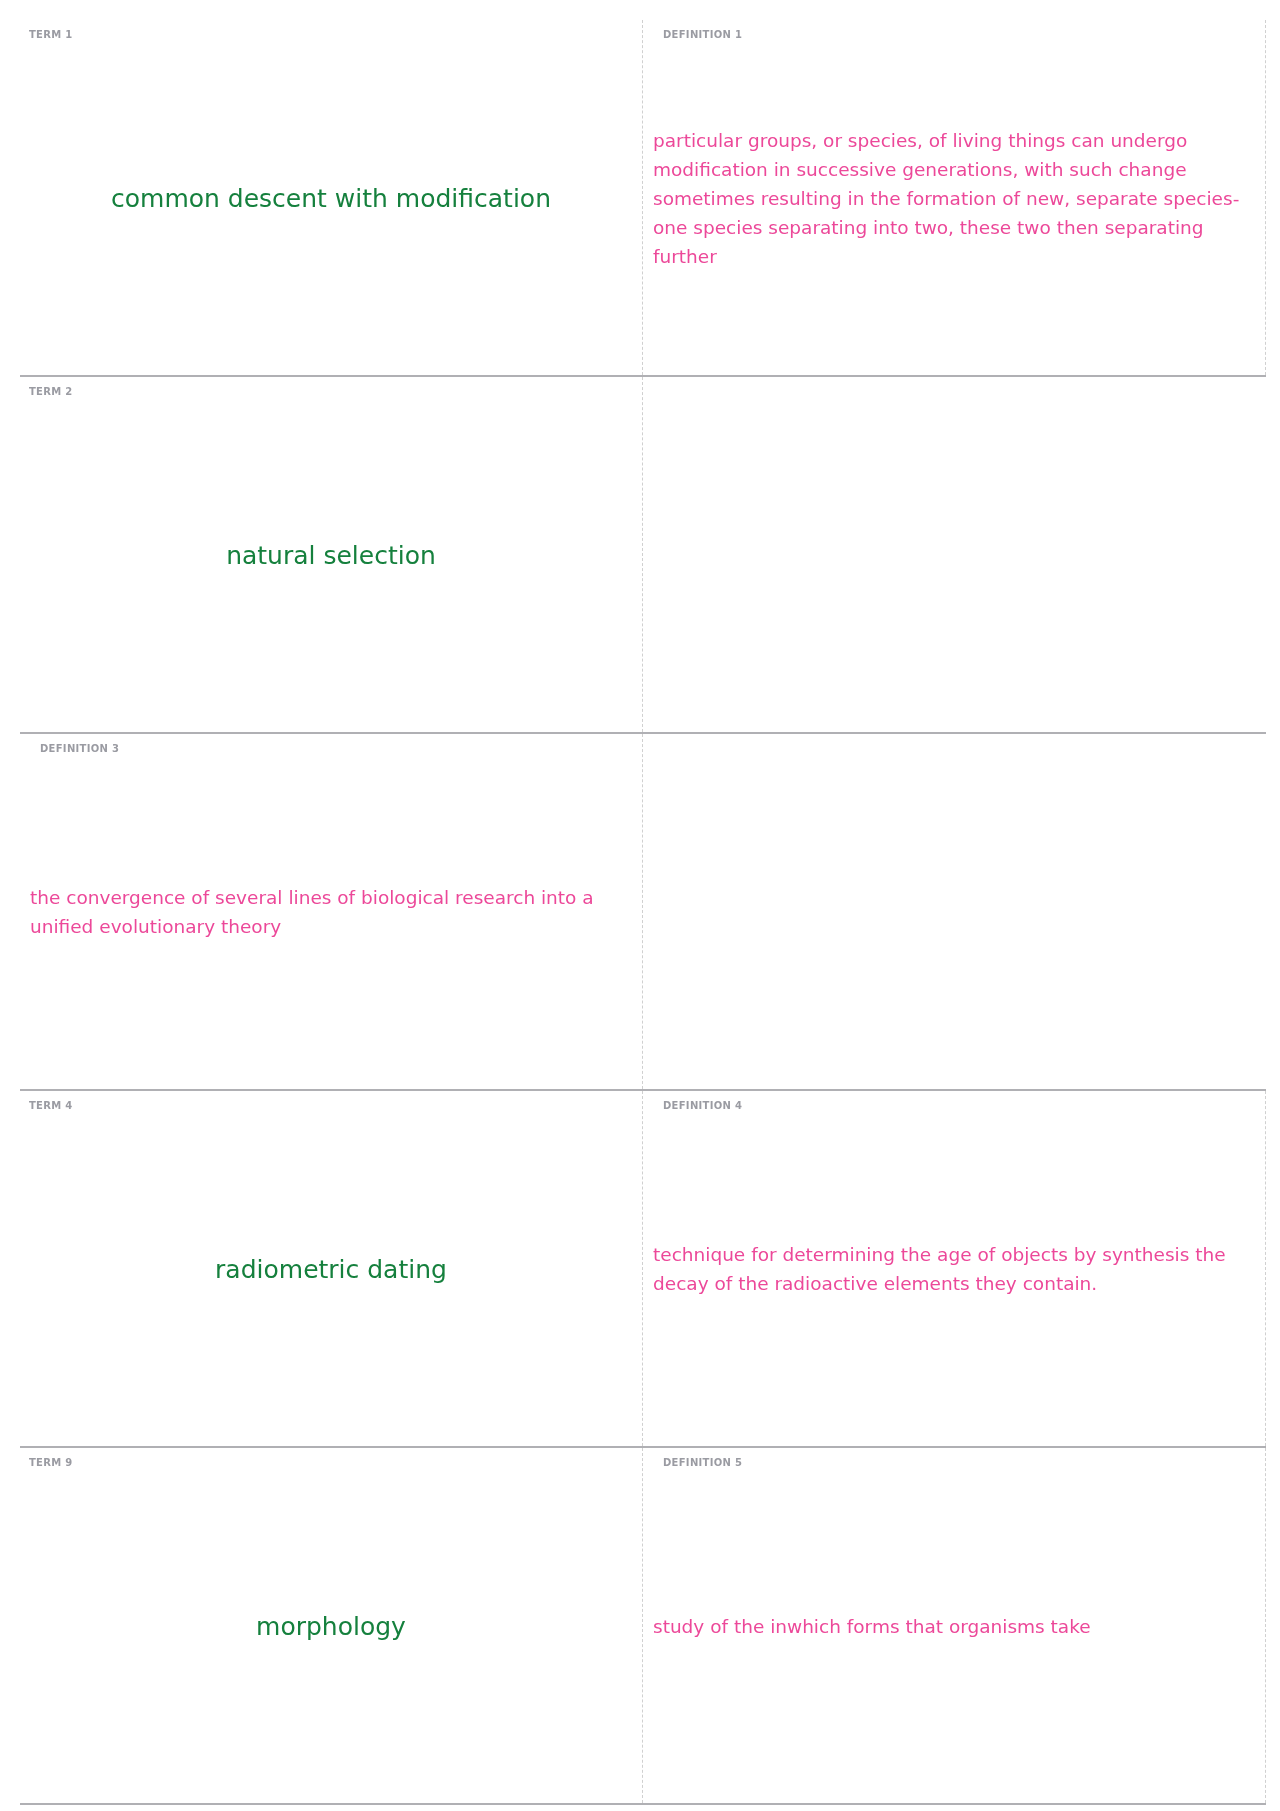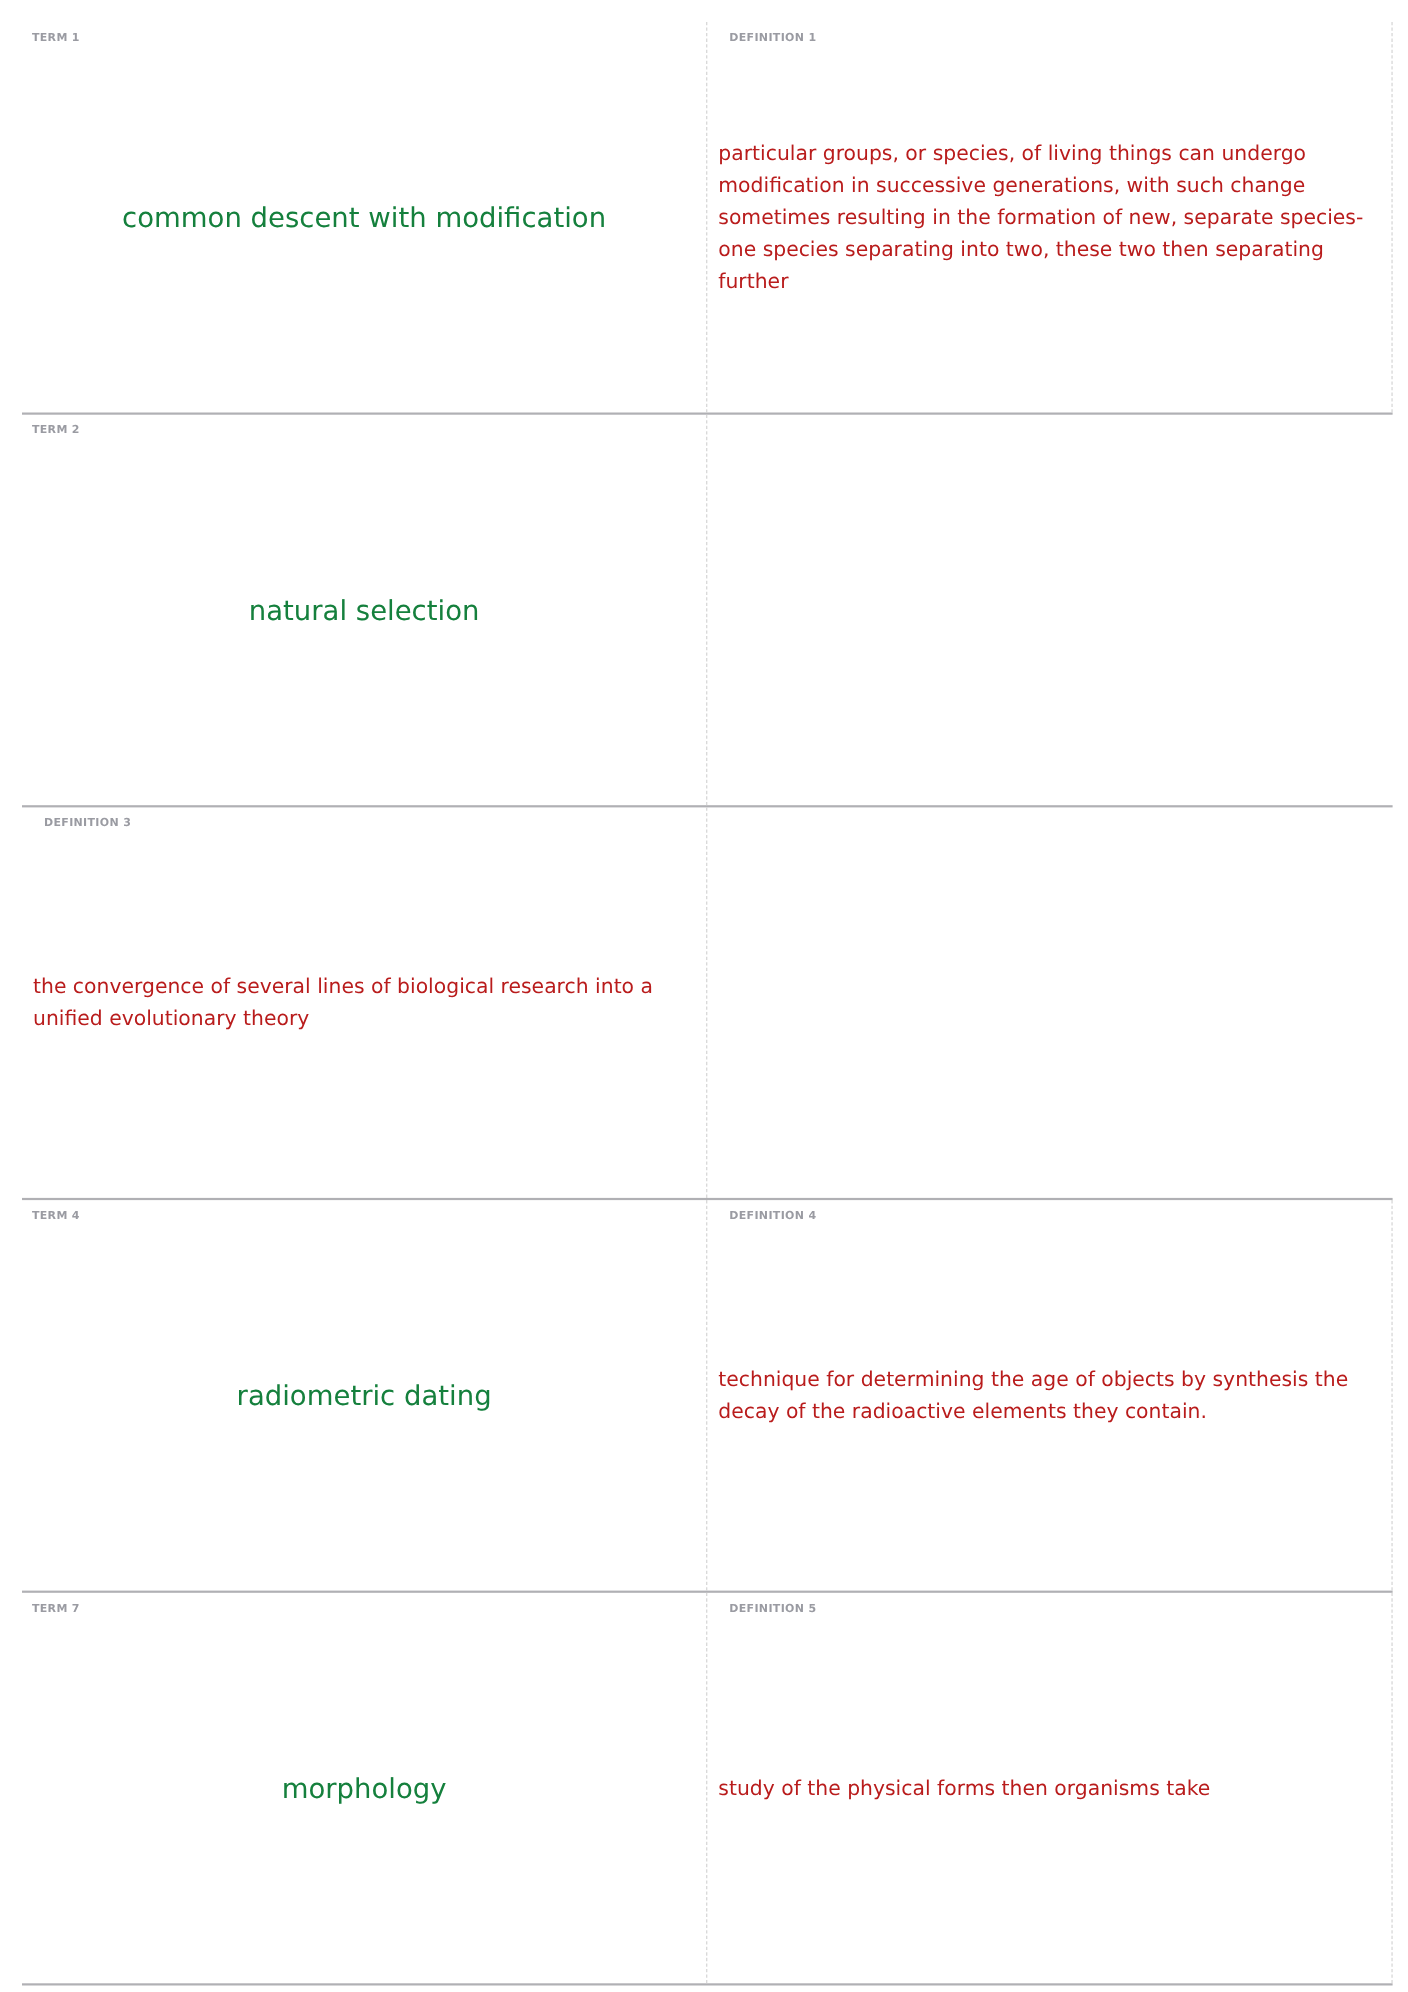--- a/index.html
+++ b/index.html
@@ -63,21 +63,21 @@
       color: #15803d;
     }
     .def-text {
       position: absolute;
       left: 10px;
       right: 14px;
       top: 50%;
       transform: translateY(-50%);
       font-size: 18.5px;
       line-height: 29px;
-      color: #b91c1c;
+      color: #ec4899;
     }
   </style>
 </head>
 <body>
 
 <div class="sheet">
 
   <div class="card-row">
     <div class="cell term-cell">
       <span class="cell-label">TERM 1</span>
@@ -109,22 +109,22 @@
       <div class="term-text">radiometric dating</div>
     </div>
     <div class="cell def-cell">
       <span class="cell-label">DEFINITION 4</span>
       <div class="def-text">technique for determining the age of objects by synthesis the decay of the radioactive elements they contain.</div>
     </div>
   </div>
 
   <div class="card-row">
     <div class="cell term-cell">
-      <span class="cell-label">TERM 7</span>
+      <span class="cell-label">TERM 9</span>
       <div class="term-text">morphology</div>
     </div>
     <div class="cell def-cell">
       <span class="cell-label">DEFINITION 5</span>
-      <div class="def-text">study of the physical forms then organisms take</div>
+      <div class="def-text">study of the inwhich forms that organisms take</div>
     </div>
   </div>
 
 </div>
 
 </body></html>

